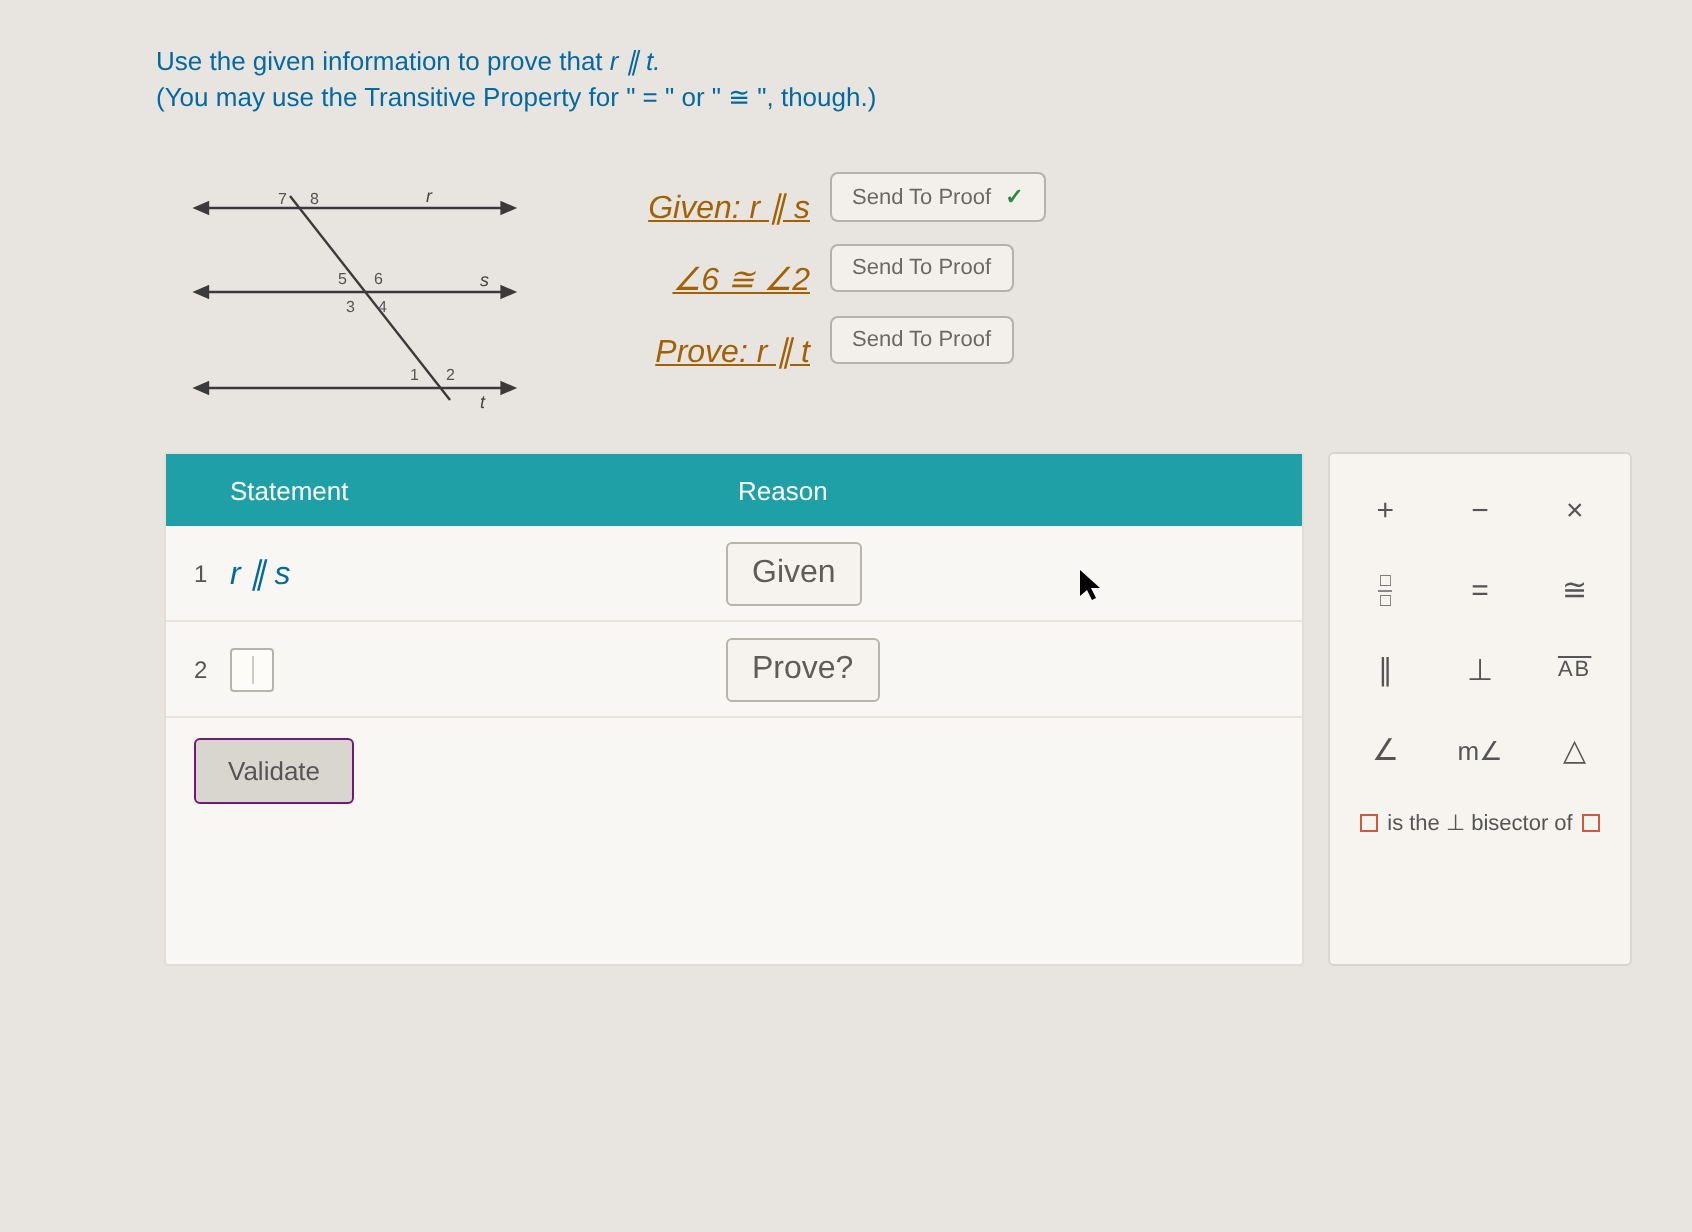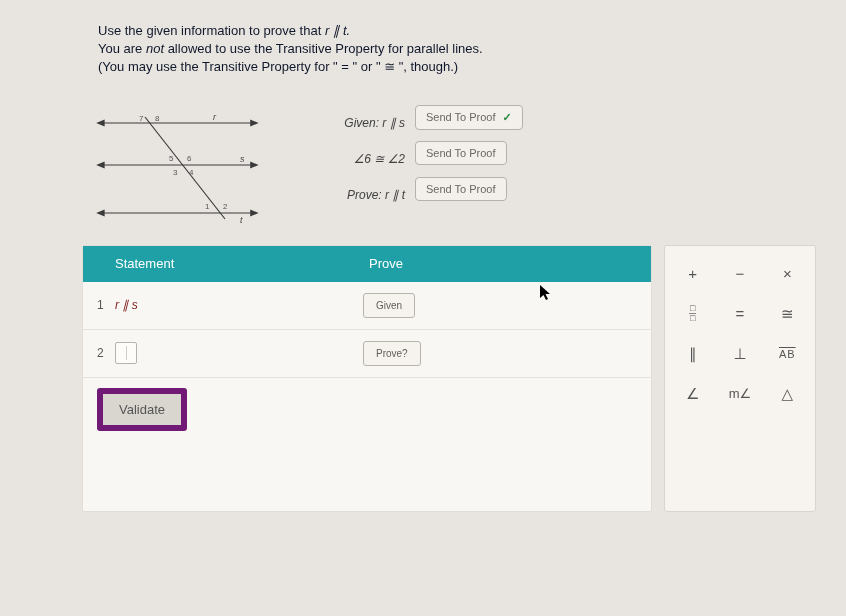--- a/index.html
+++ b/index.html
@@ -6,30 +6,30 @@
   body {
     font-family: -apple-system, BlinkMacSystemFont, "Segoe UI", Arial, sans-serif;
     background: #e8e5e0;
     width: 846px;
     height: 616px;
     overflow: hidden;
     color: #3a3a3a;
     font-size: 13px;
     position: relative;
   }
-  .instructions { padding: 22px 0 0 78px; line-height: 1.4; color: #0f172a; margin-left: 20px; }
+  .instructions { padding: 22px 0 0 78px; line-height: 1.4; color: #0369a1; }
   .instructions .line { font-size: 13px; }
   .instructions em { font-style: italic; }
 
   .top-row { display: flex; padding: 28px 0 0 95px; }
   .figure-box { width: 170px; height: 120px; position: relative; }
   .figure-box svg { width: 100%; height: 100%; }
 
   .givens-col { margin-left: 20px; width: 120px; }
-  .given-item { height: 36px; display: flex; align-items: center; justify-content: flex-end; font-size: 12px; color: #404040; font-style: italic;}
+  .given-item { height: 36px; display: flex; align-items: center; justify-content: flex-end; font-size: 16px; color: #a16207; font-style: italic; text-decoration: underline;}
   .btn-col { margin-left: 10px; }
   .btn-col .row { height: 36px; display: flex; align-items: flex-start; }
 
   .send-btn {
     border: 1px solid #b5b2ad;
     background: #f3f0eb;
     color: #6a6864;
     font-size: 11px;
     padding: 5px 10px;
     border-radius: 4px;
@@ -57,44 +57,44 @@
   .proof-header .col-rsn { padding-left: 6px; }
 
   .proof-row {
     display: flex;
     align-items: center;
     height: 48px;
     border-bottom: 1px solid #e7e3dc;
     padding-left: 14px;
   }
   .proof-row .num { width: 18px; color: #555; font-size: 12px; }
-  .proof-row .stmt { width: 248px; font-style: italic; font-size: 12px; color: #7f1d1d; display:flex; align-items:center; gap:4px;}
+  .proof-row .stmt { width: 248px; font-style: italic; font-size: 16px; color: #0369a1; display:flex; align-items:center; gap:4px;}
   .reason-btn {
     border: 1px solid #b7b4ae;
     background: #f6f3ee;
     color: #5f5d58;
-    font-size: 10px;
+    font-size: 16px;
     padding: 6px 12px;
     border-radius: 3px;
     cursor: pointer;
   }
   .slot {
     display: inline-flex;
     width: 22px; height: 22px;
     border: 1px solid #b7b4ae;
     border-radius: 2px;
     background: #fdfcf9;
     align-items:center; justify-content:center;
   }
   .slot .divider { width:1px; height:14px; background:#cfccc5; }
 
   .validate-row { padding: 10px 14px 80px 14px; }
   .validate-btn {
     background: #d9d6d0;
-    border: 6px solid #701a75;
+    border: 1px solid #701a75;
     color: #555;
     font-size: 13px;
     padding: 8px 16px;
     border-radius: 3px;
     cursor: pointer;
   }
 
   .palette {
     margin-left: 12px;
     width: 152px;
@@ -123,23 +123,20 @@
   .cursor-ptr {
     position:absolute; left:540px; top:285px; width:12px; height:16px;
   }
 </style>
 </head>
 <body>
 
 <div class="instructions">
   <div class="line">
     <span>Use the given information to prove that </span><span style="font-style:italic">r  ∥  t.</span>
-  </div>
-  <div class="line">
-    <span>You are </span><em>not</em><span> allowed to use the Transitive Property for parallel lines.</span>
   </div>
   <div class="line">(You may use the Transitive Property for " = " or " ≅ ", though.)</div>
 </div>
 
 <div class="top-row">
   <div class="figure-box">
     <svg viewBox="0 0 170 120">
       <defs>
         <marker id="ah" markerWidth="8" markerHeight="8" refX="4" refY="4" orient="auto">
           <path d="M0,1 L7,4 L0,7 Z" fill="#3a3a3a"></path>
@@ -197,21 +194,21 @@
         <span>Send To Proof</span>
       </button>
     </div>
   </div>
 </div>
 
 <div class="main-row">
   <div class="proof-panel">
     <div class="proof-header">
       <div class="col-stmt">Statement</div>
-      <div class="col-rsn">Prove</div>
+      <div class="col-rsn">Reason</div>
     </div>
 
     <div class="proof-row">
       <div class="num">1</div>
       <div class="stmt">r ∥ s</div>
       <button class="reason-btn">Given</button>
     </div>
 
     <div class="proof-row">
       <div class="num">2</div>
@@ -247,18 +244,21 @@
       <div class="pal-cell">⊥</div>
       <div class="pal-cell">
           <span class="overline">AB</span>
         </div>
 
       <div class="pal-cell">∠</div>
       <div class="pal-cell" style="font-size:13px">m∠</div>
       <div class="pal-cell">△</div>
     </div>
 
+    <div class="pal-phrase">
+      <span class="pal-sq"></span><span> is the ⊥ bisector of </span><span class="pal-sq"></span>
+    </div>
   </div>
 </div>
 
 <svg class="cursor-ptr" viewBox="0 0 12 16">
   <path d="M0,0 L0,13 L3.5,10 L6,15 L8,14 L5.5,9 L10,9 Z" fill="#000"></path>
 </svg>
 
 </body></html>

